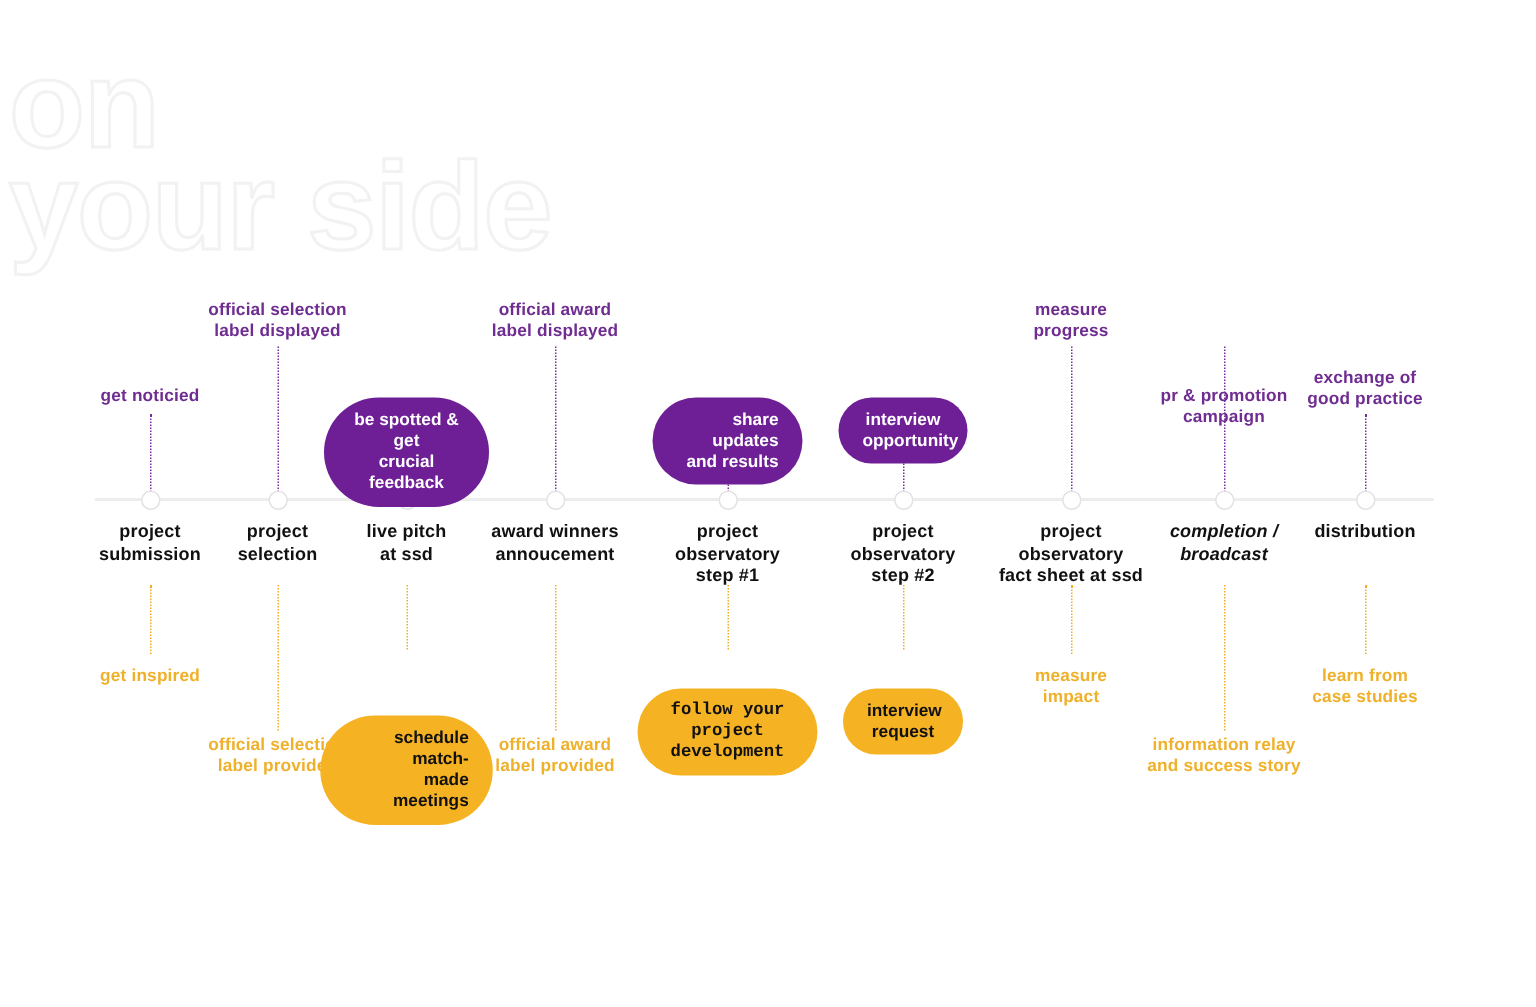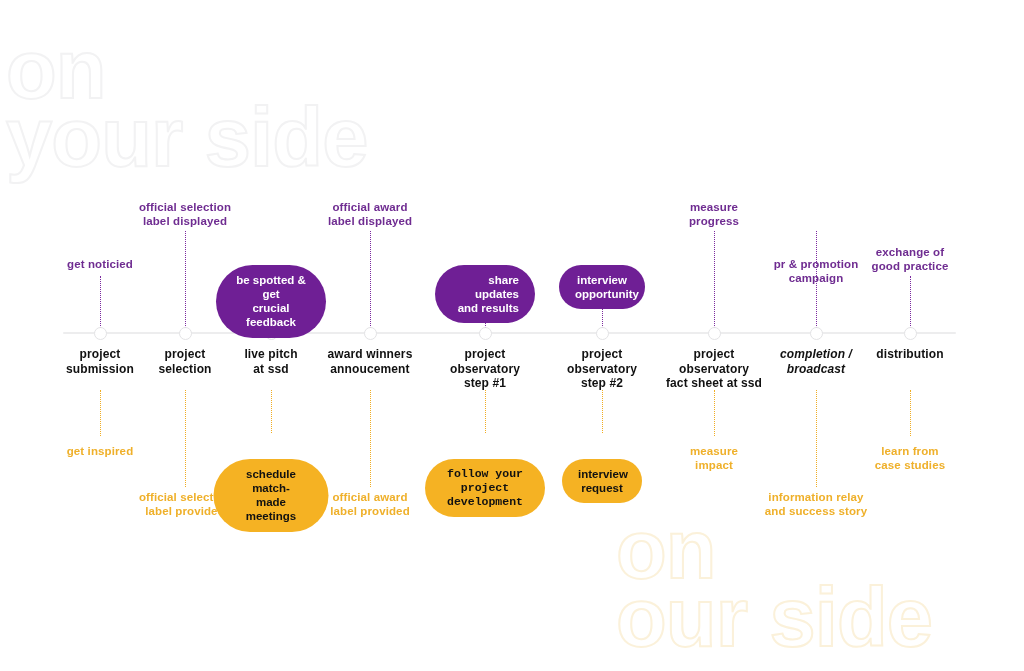--- a/index.html
+++ b/index.html
@@ -121,22 +121,20 @@
   }
 </style>
 </head>
 <body>
 
 <div id="stage">
 
   <div id="wm-top" class="watermark">on
 your side</div>
 
-  <div id="wm-bottom" class="watermark">on
-our side</div>
 
   <div id="layer-connectors-top">
       <div class="connector purple" style="left: 100px; top: 276px; height: 54px;"></div>
       <div class="connector purple" style="left: 185px; top: 231px; height: 99px;"></div>
       <div class="connector purple" style="left: 271px; top: 287px; height: 43px;"></div>
       <div class="connector purple" style="left: 370px; top: 231px; height: 99px;"></div>
       <div class="connector purple" style="left: 485px; top: 287px; height: 43px;"></div>
       <div class="connector purple" style="left: 602px; top: 287px; height: 43px;"></div>
       <div class="connector purple" style="left: 714px; top: 231px; height: 99px;"></div>
       <div class="connector purple" style="left: 816px; top: 231px; height: 99px;"></div>
@@ -218,21 +216,21 @@
       <div class="txt orange" style="left: 370px; top: 490px; width: 150px;">official award
 label provided</div>
       <div class="txt orange" style="left: 714px; top: 444px; width: 150px;">measure
 impact</div>
       <div class="txt orange" style="left: 816px; top: 490px; width: 150px; text-align: center;">information relay
 and success story</div>
       <div class="txt orange" style="left: 910px; top: 444px; width: 150px;">learn from
 case studies</div>
     </div>
   <div id="layer-bottom-pills">
-      <div class="pill orange" style="left: 271px; top: 437px; width: 115px;">schedule match-
+      <div class="pill orange" style="left: 271px; top: 455px; width: 115px; text-align: right;">schedule match-
 made meetings</div>
       <div class="pill orange" style="left: 485px; top: 437px; width: 120px; font-family: Liberation Mono, monospace;">follow your project
 development</div>
       <div class="pill orange" style="left: 602px; top: 437px; width: 80px;">interview
 request</div>
     </div>
 
 </div>
 
 </body></html>

